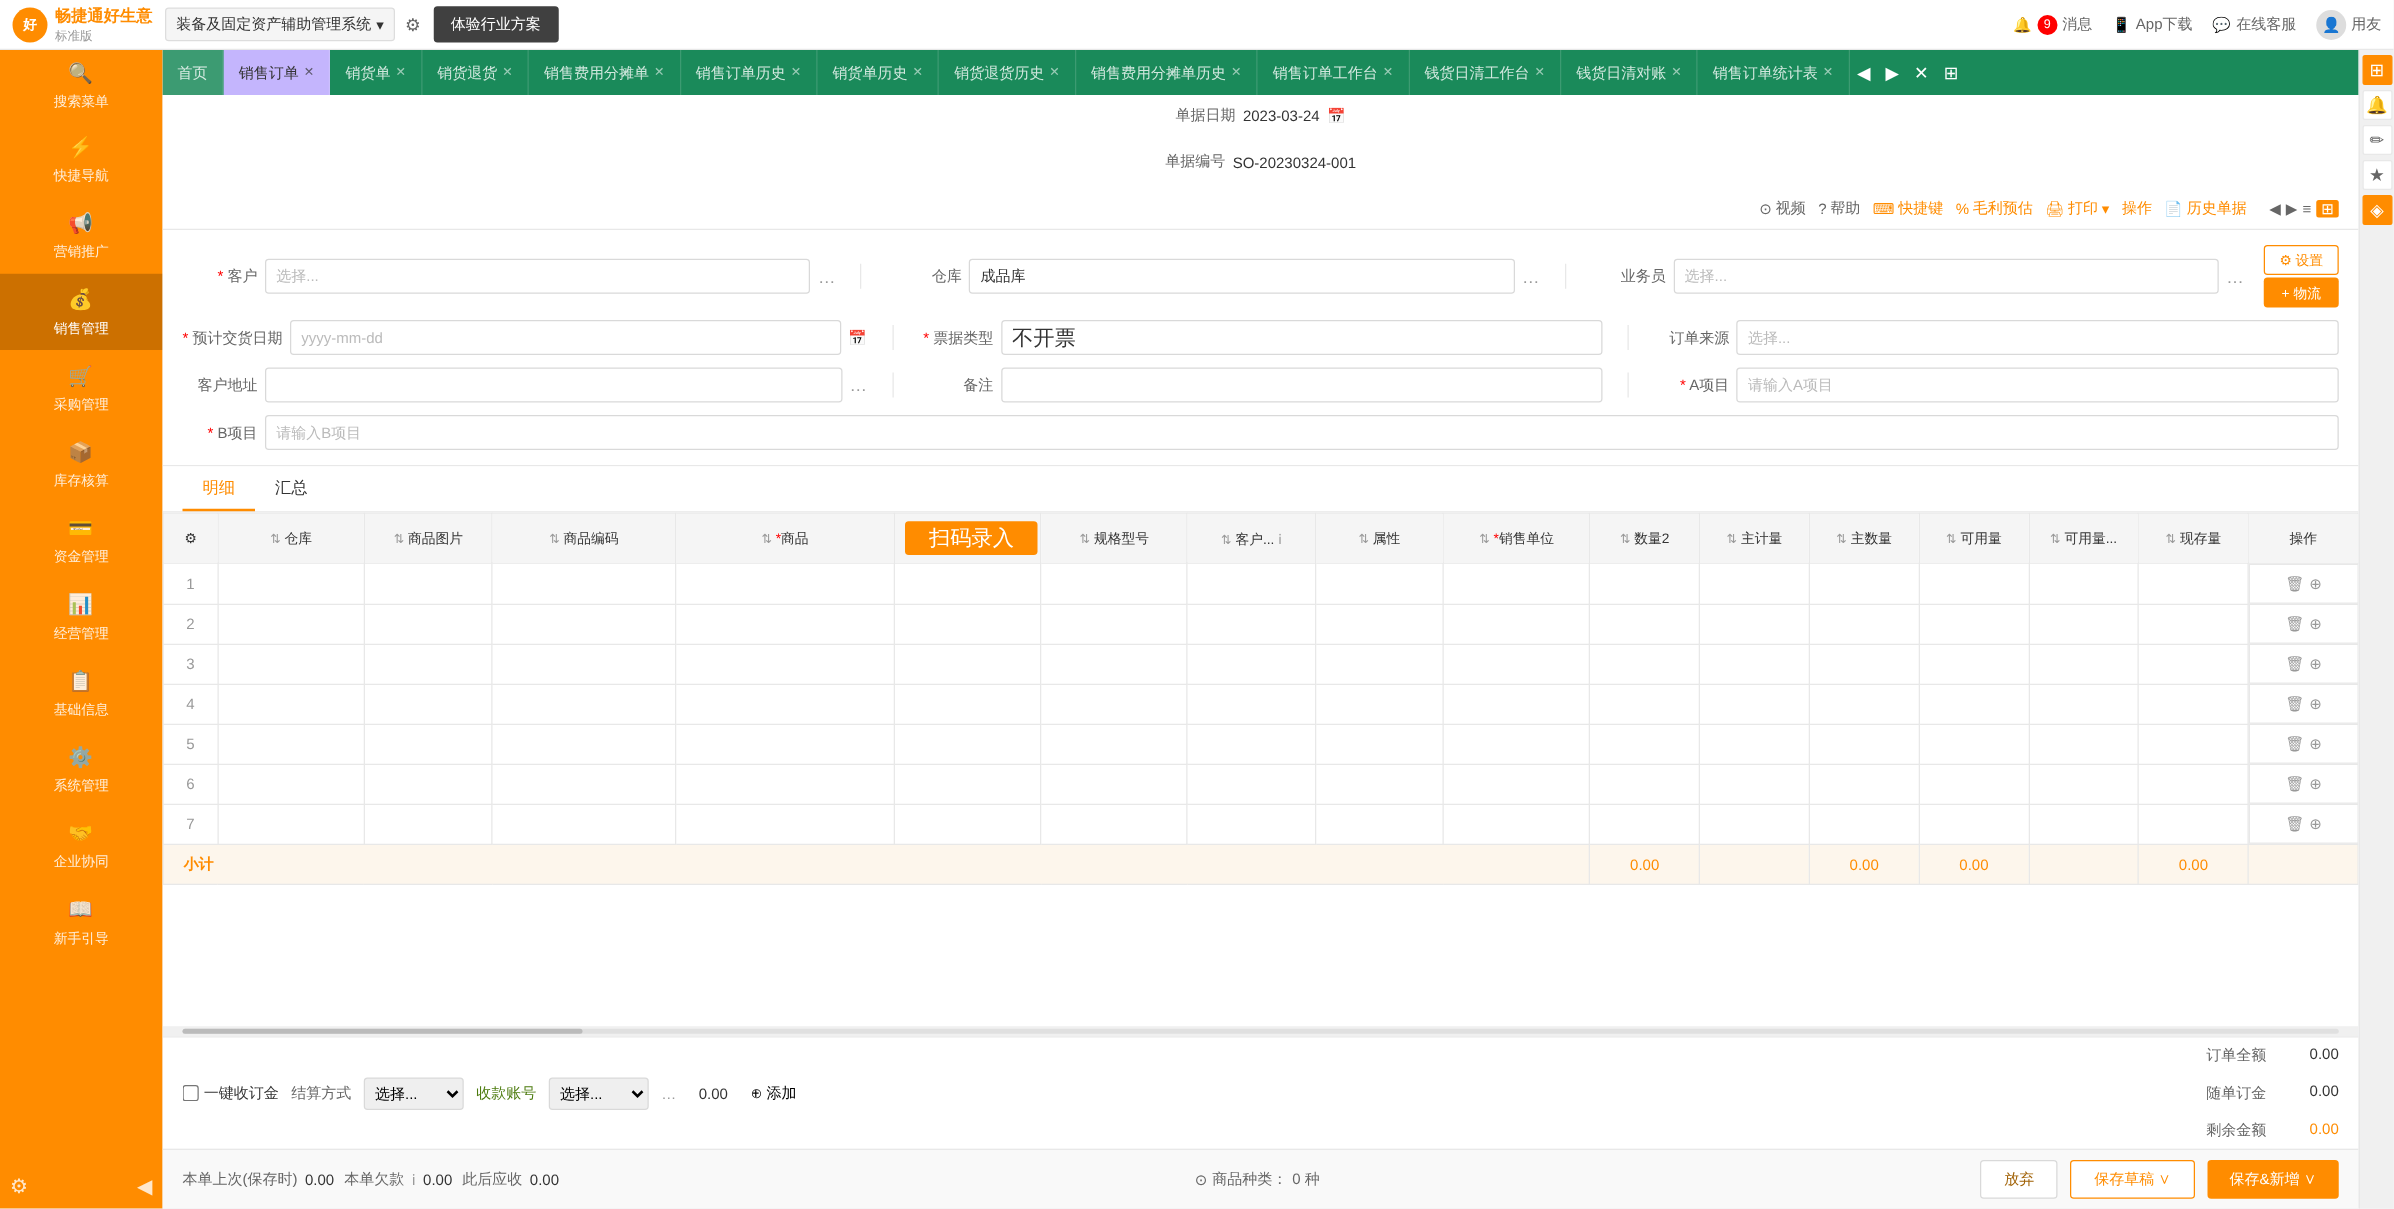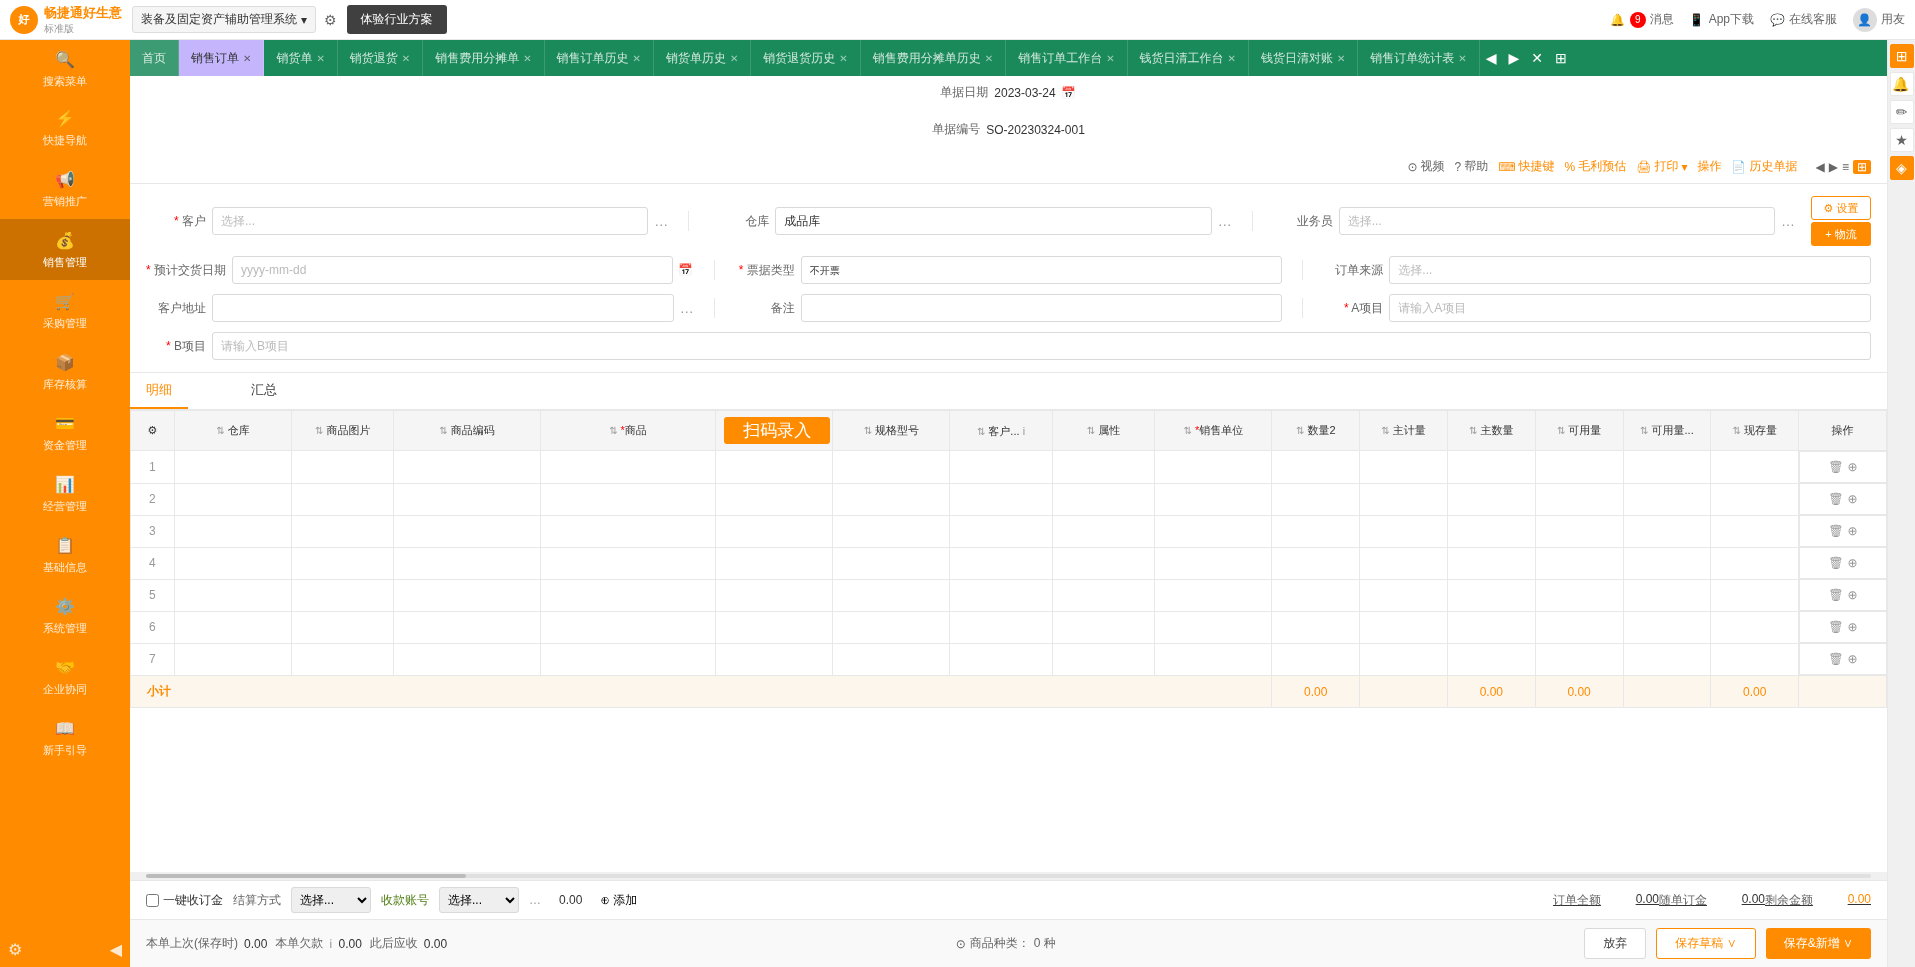--- a/index.html
+++ b/index.html
@@ -48,27 +48,27 @@
     .header-action-item.orange { color: #ff8c00; }
 
     .form-body { background: #fff; padding: 12px 16px; border-bottom: 1px solid #e8e8e8; flex-shrink: 0; }
     .form-row { display: flex; align-items: center; gap: 0; margin-bottom: 10px; }
     .form-row:last-child { margin-bottom: 0; }
     .field-group { display: flex; align-items: center; gap: 6px; flex: 1; }
     .field-label { color: #666; white-space: nowrap; font-size: 12px; min-width: 60px; text-align: right; }
     .field-label.required::before { content: '* '; color: #f00; }
     .field-input { flex: 1; height: 28px; border: 1px solid #d9d9d9; border-radius: 3px; padding: 0 8px; font-size: 12px; color: #333; background: #fff; }
     .field-input::placeholder { color: #bbb; }
-    .field-select { flex: 1; height: 28px; border: 1px solid #d9d9d9; border-radius: 3px; padding: 0 8px; font-size: 10px; color: #333; background: #fff; appearance: none; }
+    .field-select { flex: 1; height: 28px; border: 1px solid #d9d9d9; border-radius: 3px; padding: 0 8px; font-size: 17px; color: #333; background: #fff; appearance: none; }
     .field-dots { color: #999; cursor: pointer; font-size: 14px; }
     .field-separator { width: 1px; height: 20px; background: #e8e8e8; margin: 0 20px; }
 
     
     .table-section { flex: 1; background: #fff; overflow: hidden; display: flex; flex-direction: column; margin: 0; }
-    .table-tabs { display: flex; padding: 0 0; border-bottom: 1px solid #e8e8e8; flex-shrink: 0; gap: 47px; }
+    .table-tabs { display: flex; padding: 0 16px; border-bottom: 1px solid #e8e8e8; flex-shrink: 0; }
     .table-tab { padding: 8px 16px; font-size: 13px; cursor: pointer; border-bottom: 2px solid transparent; }
     .table-tab.active { color: #ff8c00; border-bottom-color: #ff8c00; font-weight: 500; }
     .table-container { overflow: auto; flex: 1; }
     table { width: 100%; border-collapse: collapse; table-layout: fixed; }
     thead th { background: #f5f5f5; border: 1px solid #e8e8e8; padding: 6px 8px; font-size: 11px; font-weight: 500; color: #333; white-space: nowrap; text-align: center; position: sticky; top: 0; z-index: 1; }
     thead th .sort-icon { color: #999; font-size: 10px; }
     tbody td { border: 1px solid #e8e8e8; padding: 4px 6px; font-size: 12px; color: #333; text-align: center; height: 32px; }
     .row-num { color: #999; width: 30px; }
     .scan-btn { background: #ff8c00; color: white; border: none; padding: 2px 19px; border-radius: 3px; font-size: 17px; cursor: pointer; }
 
@@ -77,21 +77,21 @@
     .subtotal-row td { font-weight: 500; color: #ff8c00; border: 1px solid #e8e8e8; padding: 6px 8px; }
     .subtotal-label { color: #ff8c00; font-weight: bold; }
     .bottom-field { display: flex; align-items: center; gap: 6px; font-size: 12px; }
     .bottom-field label { color: #666; }
     .bottom-field .val { color: #333; }
 
     
     .footer-bar { background: #f9f9f9; padding: 8px 16px; display: flex; align-items: center; border-top: 1px solid #e8e8e8; flex-shrink: 0; }
     .footer-stats { display: flex; gap: 8px; font-size: 12px; color: #666; }
     .footer-actions { margin-left: auto; display: flex; gap: 10px; }
-    .btn-discard { background: #fff; border: 1px solid #d9d9d9; color: #404040; padding: 6px 18px; border-radius: 3px; cursor: pointer; font-size: 12px; }
+    .btn-discard { background: #fff; border: 1px solid #d9d9d9; color: #a16207; padding: 6px 18px; border-radius: 3px; cursor: pointer; font-size: 12px; }
     .btn-save-draft { background: #fff; border: 1px solid #ff8c00; color: #ff8c00; padding: 6px 18px; border-radius: 3px; cursor: pointer; font-size: 12px; }
     .btn-save-new { background: #ff8c00; border: none; color: white; padding: 6px 18px; border-radius: 3px; cursor: pointer; font-size: 12px; }
     .goods-stat { color: #666; font-size: 12px; display: flex; align-items: center; gap: 4px; }
 
     
     .right-sidebar { width: 28px; background: #f0f0f0; display: flex; flex-direction: column; align-items: center; padding: 4px 0; gap: 4px; border-left: 1px solid #e8e8e8; flex-shrink: 0; }
     .right-icon { width: 24px; height: 24px; display: flex; align-items: center; justify-content: center; cursor: pointer; color: #666; font-size: 14px; background: #fff; border: 1px solid #e8e8e8; border-radius: 2px; }
     .right-icon.orange { background: #ff8c00; color: white; border-color: #ff8c00; }
     .set-icon-btn { width: 60px; height: 24px; border: 1px solid #ff8c00; color: #ff8c00; background: #fff; border-radius: 3px; font-size: 11px; cursor: pointer; display: flex; align-items: center; justify-content: center; gap: 2px; }
     .add-goods-btn { width: 60px; height: 24px; background: #ff8c00; color: white; border: none; border-radius: 3px; font-size: 11px; cursor: pointer; display: flex; align-items: center; justify-content: center; gap: 2px; }
@@ -605,21 +605,21 @@
           <span style="color:#4d7c0f;">收款账号</span>
           <select style="height:26px;border:1px solid #d9d9d9;border-radius:3px;font-size:12px;padding:0 4px;min-width:80px;">
             <option>选择...</option>
           </select>
           <span style="color:#999;cursor:pointer;">…</span>
           <span style="color:#333;margin:0 8px;">0.00</span>
           <span class="add-link">
             <span>⊕</span>
             <span>添加</span>
           </span>
-          <div style="margin-left:auto;display:flex;gap:0;font-size:12px;text-decoration:underline;">
+          <div style="margin-left:auto;display:flex;flex-direction:column;gap:13px;font-size:12px;">
             <div style="display:flex;gap:8px;justify-content:flex-end;">
               <span style="color:#666;">订单全额</span>
               <span style="color:#333;min-width:50px;text-align:right;">0.00</span>
             </div>
             <div style="display:flex;gap:8px;justify-content:flex-end;">
               <span style="color:#666;">随单订金</span>
               <span style="color:#333;min-width:50px;text-align:right;">0.00</span>
             </div>
             <div style="display:flex;gap:8px;justify-content:flex-end;">
               <span style="color:#666;">剩余金额</span>

